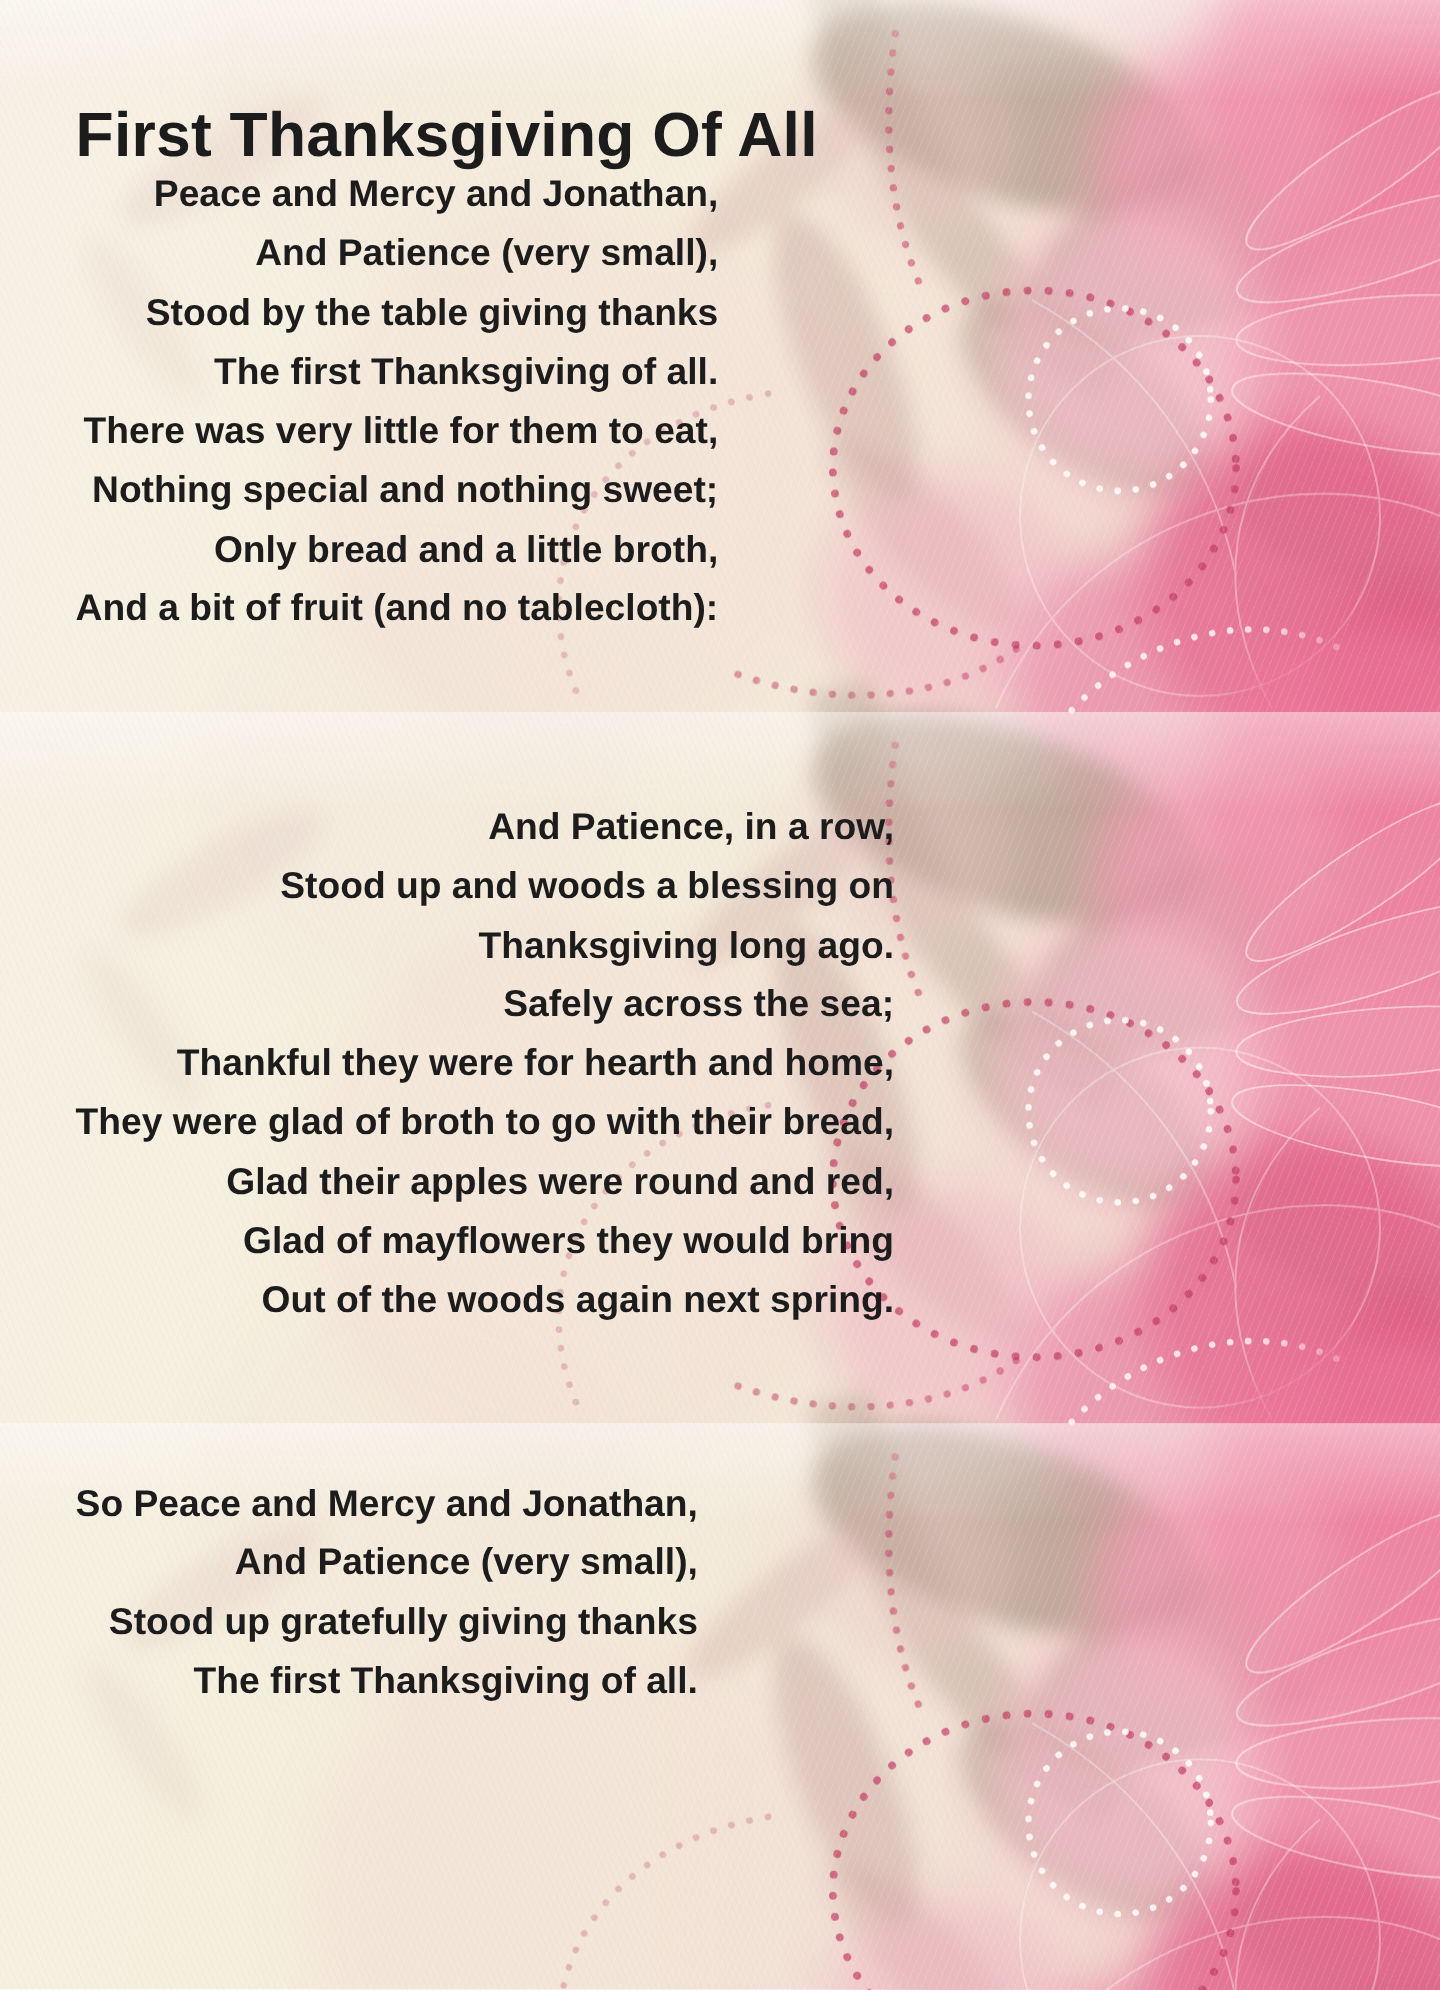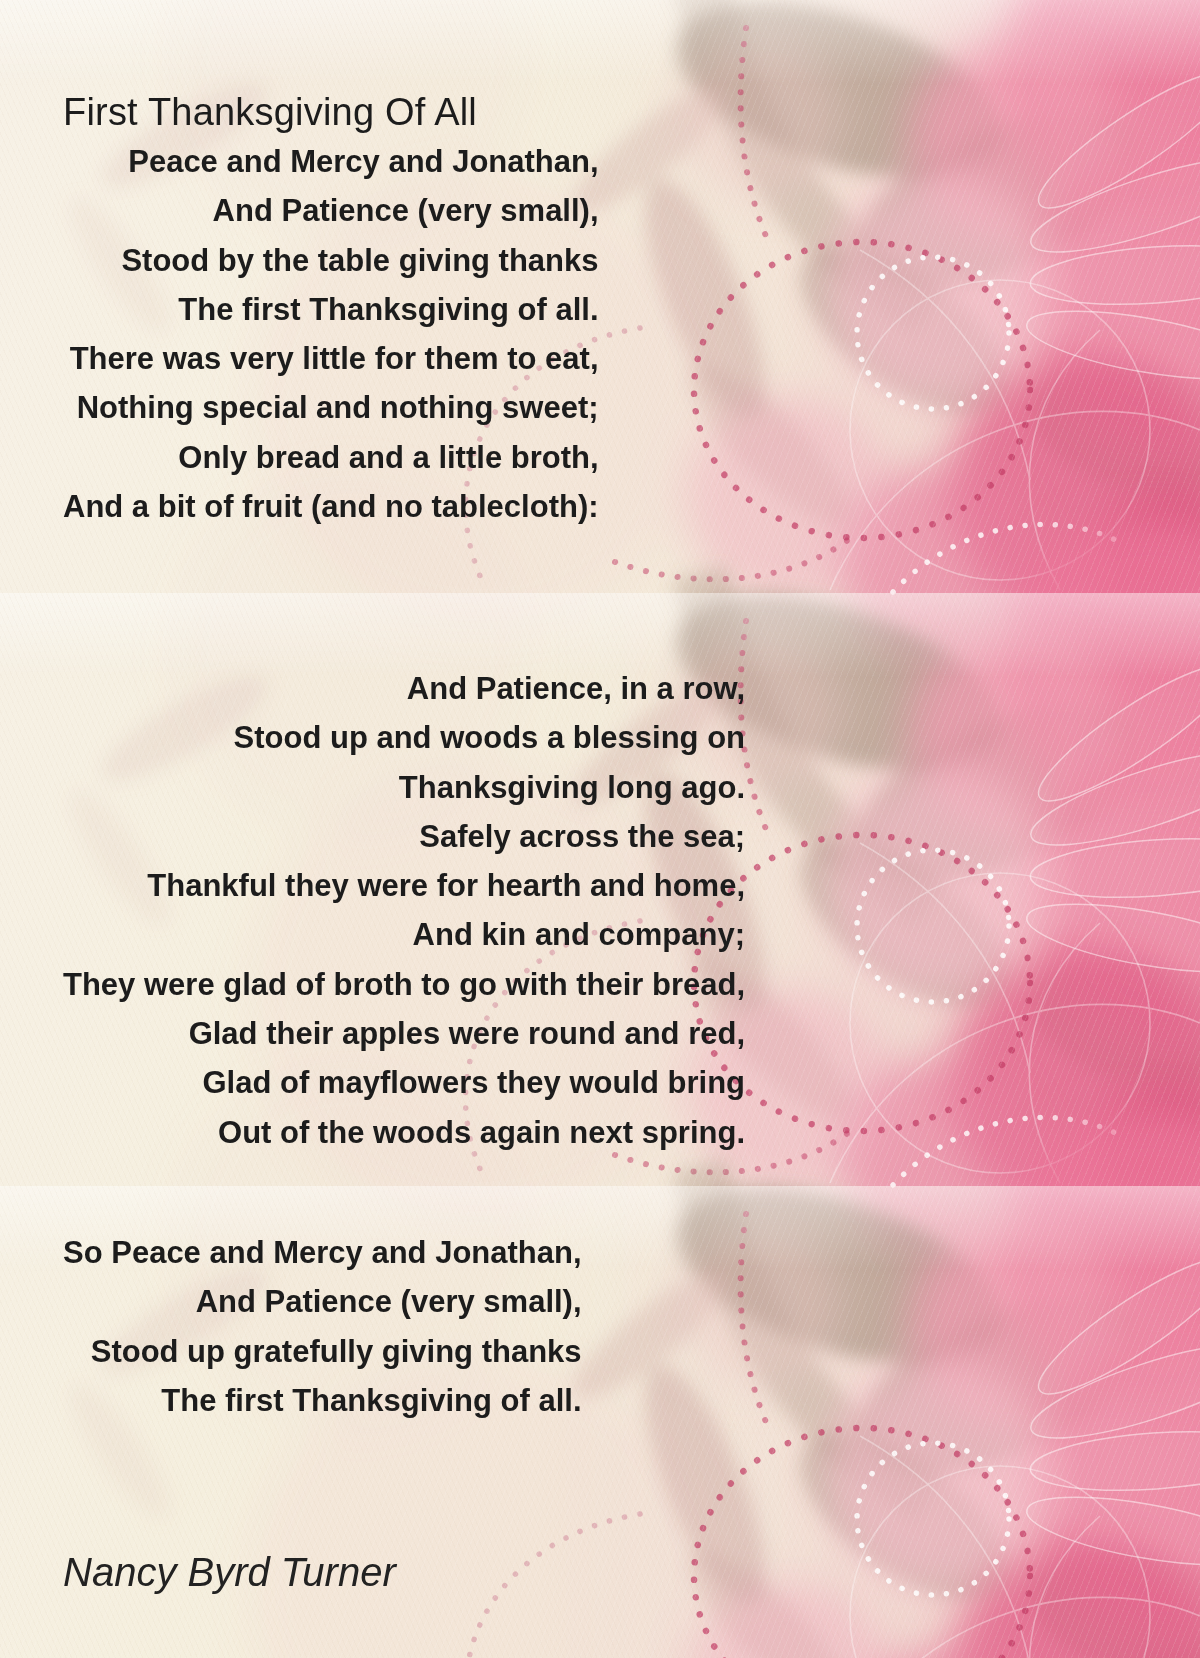--- a/index.html
+++ b/index.html
@@ -17,22 +17,22 @@
     position:absolute;inset:0;
     background:
       repeating-linear-gradient(112deg, rgba(255,255,255,0.10) 0 1px, rgba(255,255,255,0) 1px 6px),
       repeating-linear-gradient(66deg, rgba(196,172,140,0.05) 0 1px, rgba(196,172,140,0) 1px 5px);
     pointer-events:none;
   }
   .bg-art{position:absolute;top:0;left:0;pointer-events:none;}
 
   .poem-layer{position:absolute;inset:0;color:#1c1c1c;}
   .poem-title{
-    position:absolute;left:63px;top:66px;
-    font-size:38px;font-weight:400;line-height:1.15;
+    position:absolute;left:63px;top:49px;
+    font-size:52px;font-weight:700;line-height:1.15;
     letter-spacing:0.2px;white-space:nowrap;
   }
   .stanza{position:absolute;left:63px;font-size:31px;font-weight:700;line-height:49.3px;white-space:nowrap;text-align:right;}
   .stanza-1{top:137px;}
   .stanza-2{top:630px;margin-top:34px;}
   .stanza-3{top:1228px;}
   .poem-author{
     position:absolute;left:63px;top:1550px;
     font-size:40px;font-style:italic;font-weight:400;
     color:#222;white-space:nowrap;
@@ -140,28 +140,26 @@
         <div class="line">Nothing special and nothing sweet;</div>
         <div class="line">Only bread and a little broth,</div>
         <div class="line">And a bit of fruit (and no tablecloth):</div>
       </div>
     <div class="stanza stanza-2">
         <div class="line">And Patience, in a row,</div>
         <div class="line">Stood up and woods a blessing on</div>
         <div class="line">Thanksgiving long ago.</div>
         <div class="line">Safely across the sea;</div>
         <div class="line">Thankful they were for hearth and home,</div>
-        <div class="line">And kin and company;</div>
         <div class="line">They were glad of broth to go with their bread,</div>
         <div class="line">Glad their apples were round and red,</div>
         <div class="line">Glad of mayflowers they would bring</div>
         <div class="line">Out of the woods again next spring.</div>
       </div>
     <div class="stanza stanza-3">
         <div class="line">So Peace and Mercy and Jonathan,</div>
         <div class="line">And Patience (very small),</div>
         <div class="line">Stood up gratefully giving thanks</div>
         <div class="line">The first Thanksgiving of all.</div>
       </div>
 
-    <div class="poem-author">Nancy Byrd Turner</div>
   </div>
 </div>
 
 </body></html>

